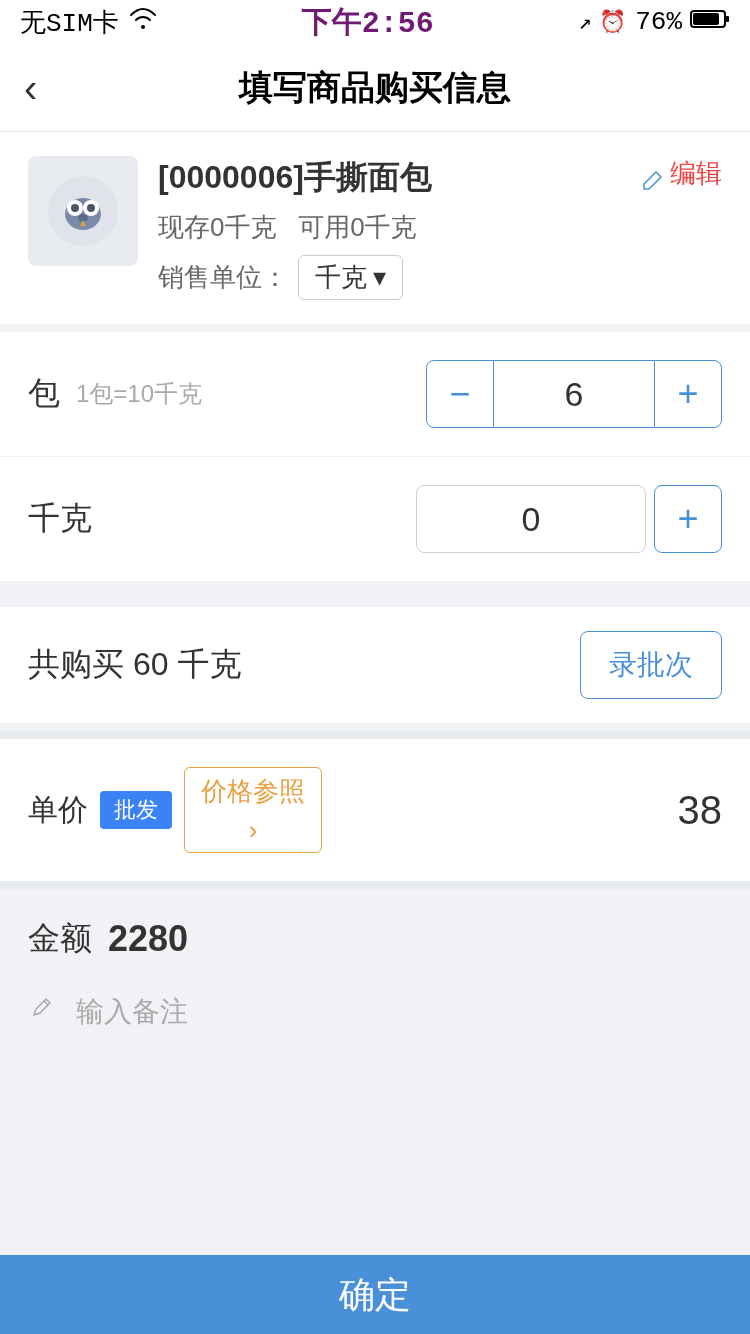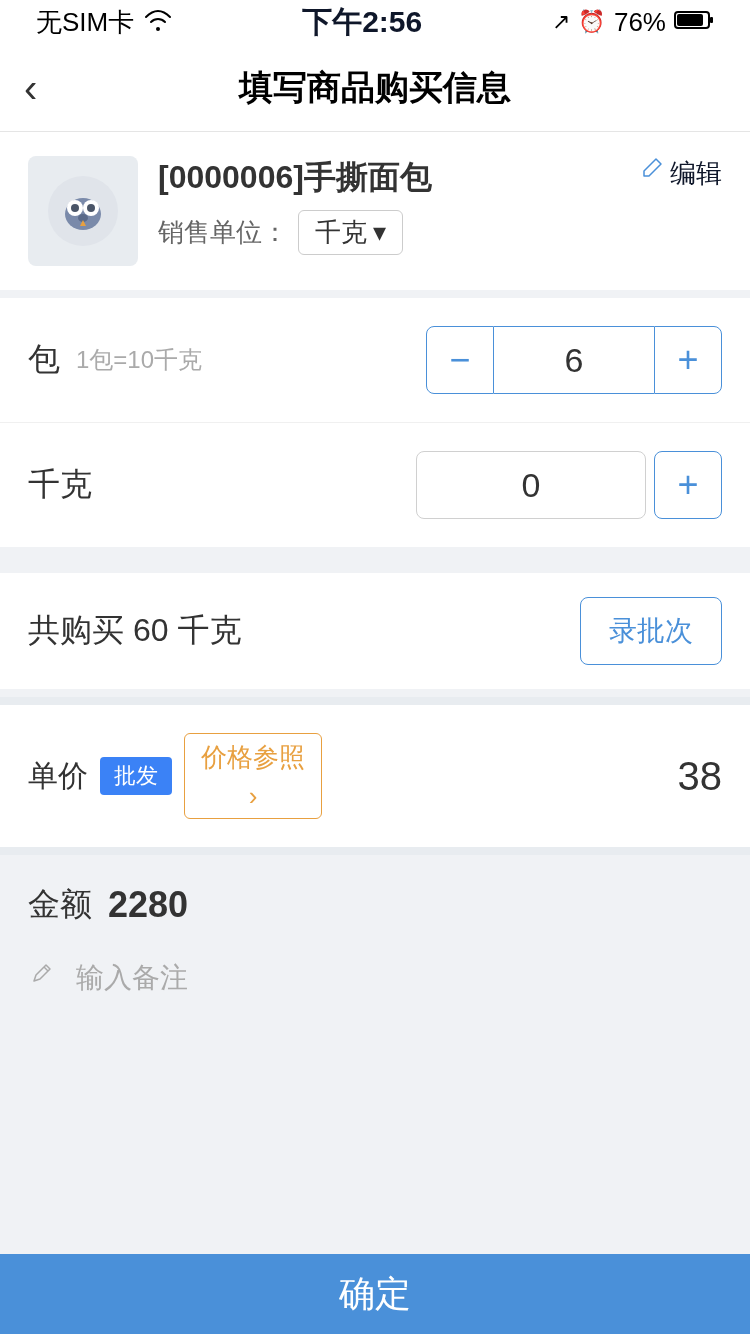--- a/index.html
+++ b/index.html
@@ -13,35 +13,36 @@
       flex-direction: column;
     }
 
     
     .status-bar {
       height: 44px;
       background: #fff;
       display: flex;
       align-items: center;
       justify-content: space-between;
-      padding: 0 36px;
+      padding: 0 20px;
       font-size: 28px;
       flex-shrink: 0;
+      font-family: Liberation Mono, monospace;
     }
     .status-left {
       display: flex;
       align-items: center;
       gap: 10px;
       font-size: 26px;
       color: #000;
     }
     .status-center {
       font-size: 30px;
       font-weight: 600;
-      color: #0f172a;
+      color: #701a75;
     }
     .status-right {
       display: flex;
       align-items: center;
       gap: 8px;
       font-size: 24px;
       color: #000;
     }
 
     
@@ -108,23 +109,23 @@
       background: #fff;
       display: flex;
       align-items: center;
       gap: 6px;
     }
     .edit-btn {
       position: absolute;
       right: 28px;
       top: 24px;
       font-size: 26px;
-      color: #0f172a;
-      display: flex;
-      align-items: flex-start;
+      color: #ef4444;
+      display: flex;
+      align-items: flex-end;
       gap: 6px;
     }
 
     
     .section {
       background: #fff;
       margin-bottom: 8px;
       flex-shrink: 0;
     }
 
@@ -390,20 +391,24 @@
         <circle cx="27" cy="32" r="4" fill="#4a5568"></circle>
         <circle cx="43" cy="32" r="4" fill="#4a5568"></circle>
         <ellipse cx="35" cy="42" rx="5" ry="4" fill="#5a6a8a"></ellipse>
         <polygon points="35,44 32,50 38,50" fill="#e8a040"></polygon>
       </svg>
     </div>
     <div class="product-info">
       <div class="product-name">
         <span>[0000006]</span><span>手撕面包</span>
       </div>
+      <div class="product-stock">
+        <span>现存0千克</span>&nbsp;&nbsp;
+        <span>可用0千克</span>
+      </div>
       <div class="product-unit-row">
         <span>销售单位：</span>
         <div class="unit-select">
           <span>千克</span>
           <span>▾</span>
         </div>
       </div>
     </div>
   </div>
   <div class="edit-btn">

